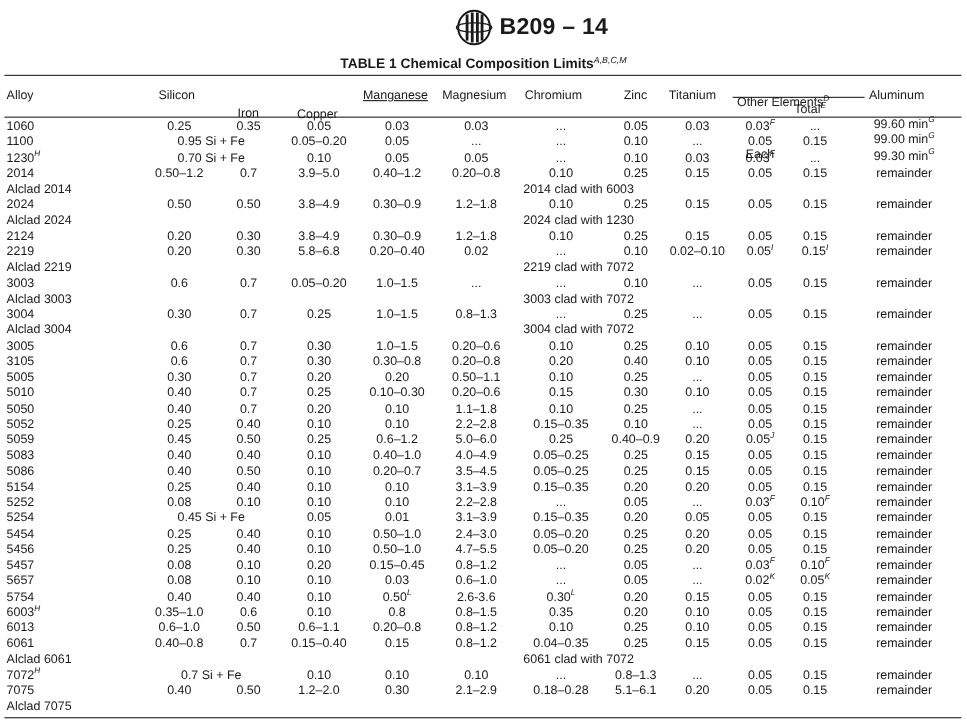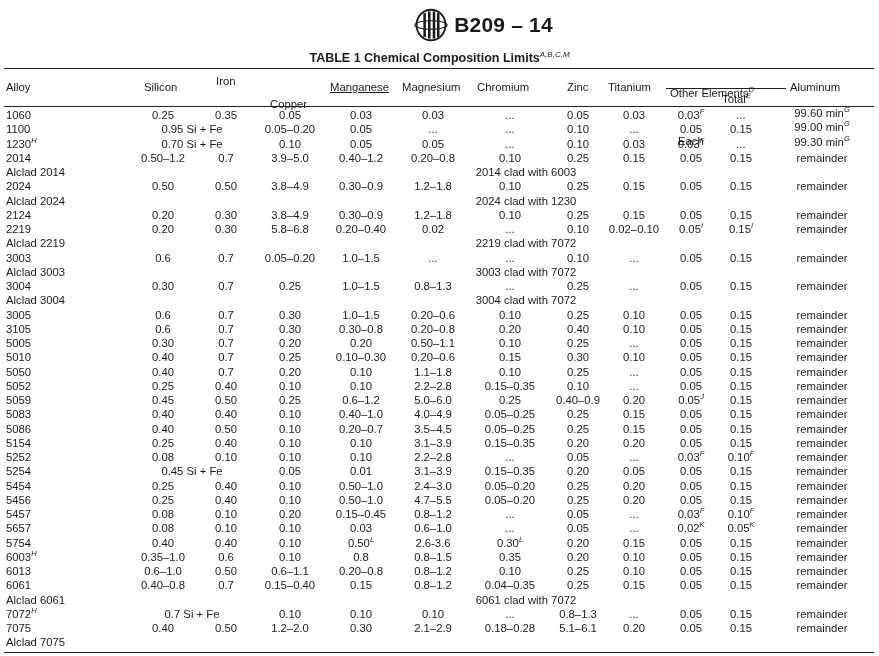--- a/index.html
+++ b/index.html
@@ -67,21 +67,21 @@
   <span>TABLE 1 Chemical Composition Limits</span><sup>A,B,C,M</sup>
 </div>
 
 <div class="rule-top"></div>
 <div class="rule-other"></div>
 <div class="rule-head"></div>
 <div class="rule-bottom"></div>
 
 <div class="hcell" style="left:6px; top:81px;">Alloy</div>
 <div class="hcell" style="left:144px; top:81px;">Silicon</div>
-<div class="hcell" style="left:216px; top:75px;">Iron</div>
+<div class="hcell" style="left:216px; top:97px;">Iron</div>
 <div class="hcell" style="left:270px; top:98px;">Copper</div>
 <div class="hcell" style="left:330px; top:81px;text-decoration:underline;">Manganese</div>
 <div class="hcell" style="left:402px; top:81px;">Magnesium</div>
 <div class="hcell" style="left:477px; top:81px;">Chromium</div>
 <div class="hcell" style="left:567px; top:81px;">Zinc</div>
 <div class="hcell" style="left:608px; top:81px;">Titanium</div>
 <div class="hcell" style="left:670px; top:85px;"><span>Other Elements</span><sup>D</sup></div>
 <div class="hcell" style="left:678px; top:91px;margin-top:44px;">Each</div>
 <div class="hcell" style="left:722px; top:91px;"><span>Total</span><sup>E</sup></div>
 <div class="hcell" style="left:790px; top:81px;">Aluminum</div>

